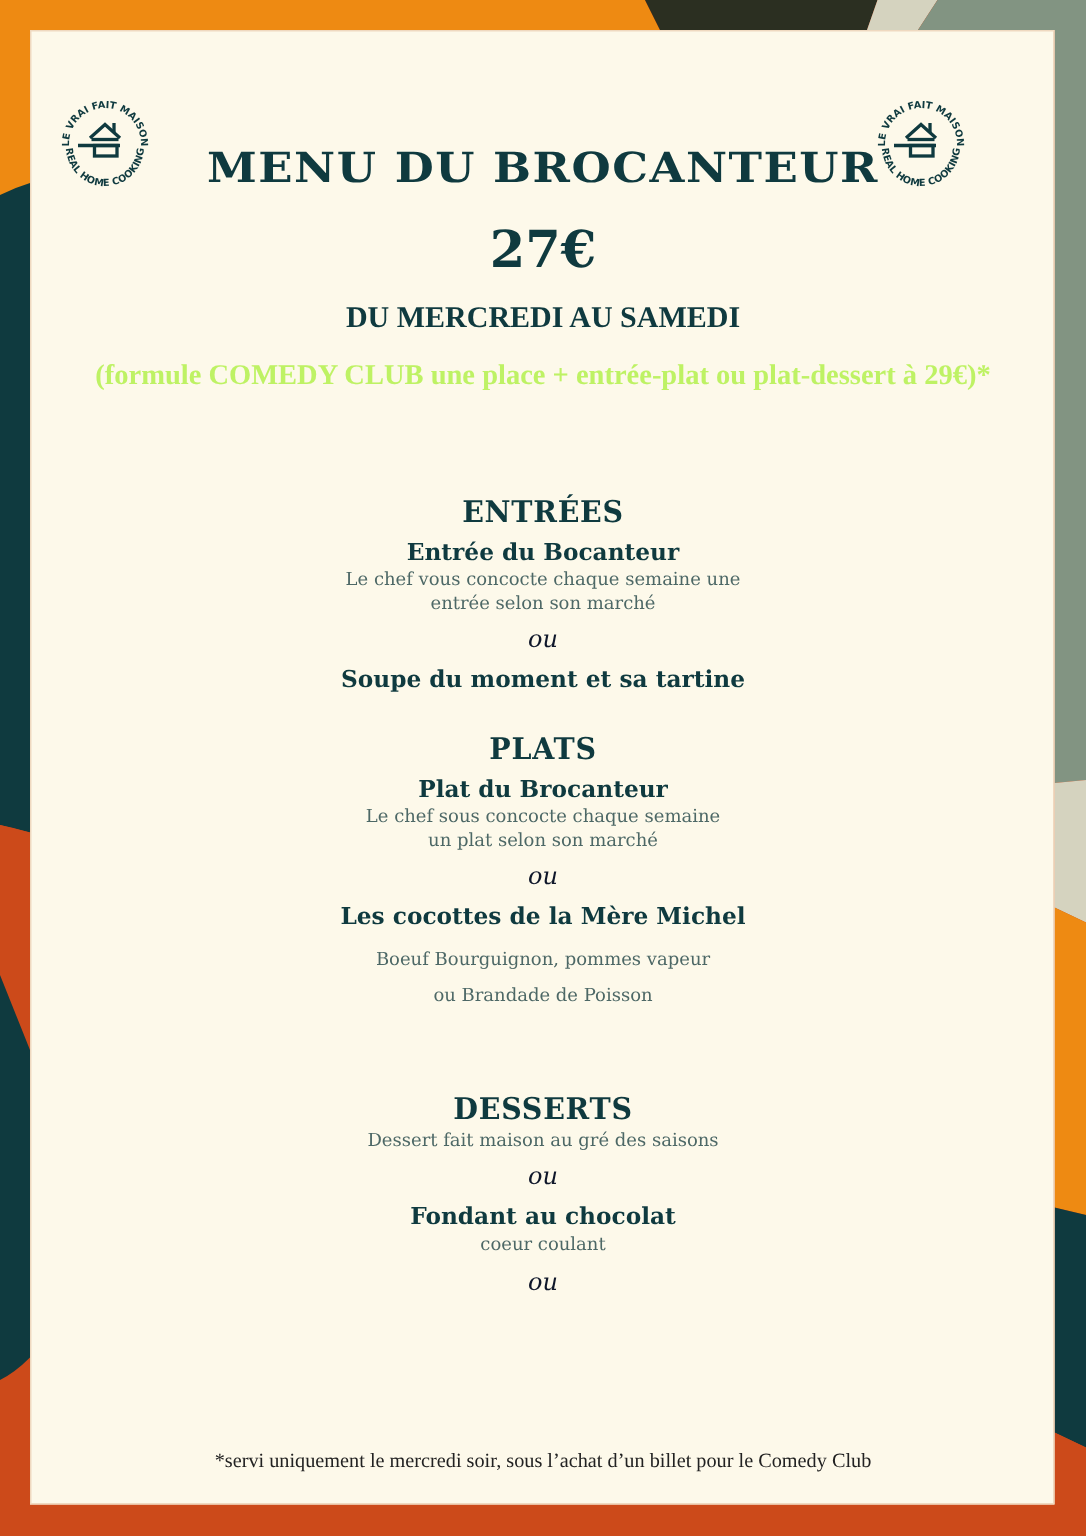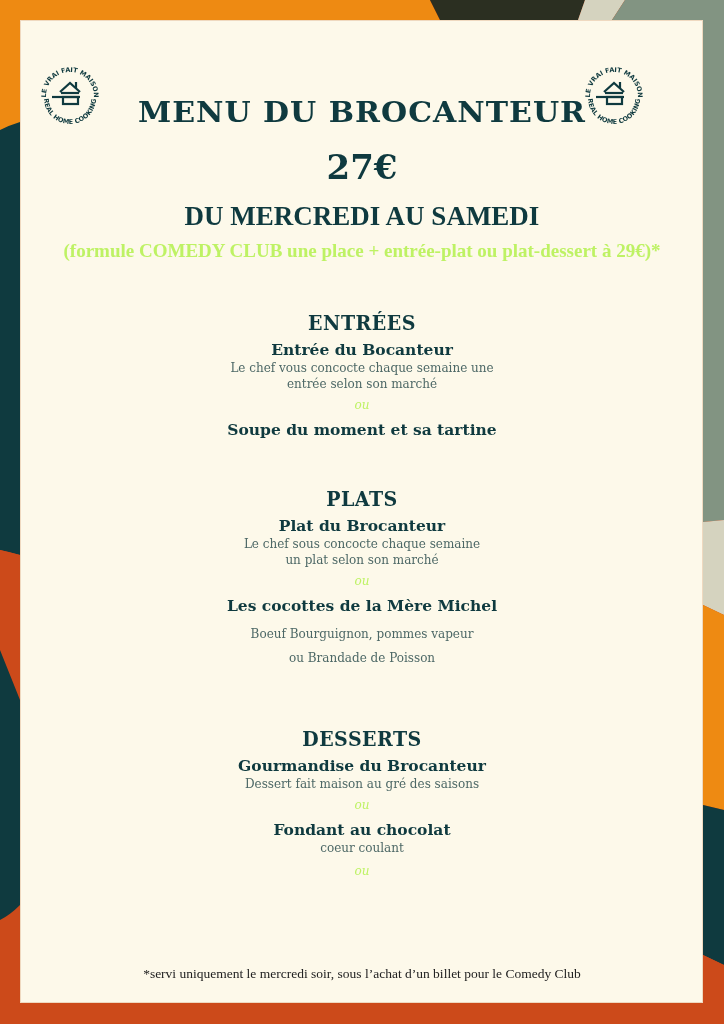--- a/index.html
+++ b/index.html
@@ -16,34 +16,34 @@
       position: absolute; left: 0; right: 0; top: 95px; text-align: center;
       font-family: "DejaVu Serif", serif; font-weight: 900; font-size: 30px; letter-spacing: 1px;
       color: #0f3a3f; transform: scaleY(0.92);
     }
     .price {
       position: absolute; left: 0; right: 0; top: 147px; text-align: center;
       font-family: "DejaVu Serif", serif; font-weight: 900; font-size: 34px; color: #0f3a3f;
     }
     .days {
       position: absolute; left: 0; right: 0; top: 201px; text-align: center;
-      font-family: "Liberation Serif", serif; font-weight: 700; font-size: 27px; color: #0f3a3f;
+      font-family: "Liberation Serif", serif; font-weight: 700; font-size: 20px; color: #0f3a3f;
     }
     .formule {
       position: absolute; left: 0; right: 0; top: 240px; text-align: center;
       font-family: "Liberation Serif", serif; font-weight: 700; font-size: 19px; color: #bef264;
     }
     .section { position: absolute; left: 0; right: 0; text-align: center; color: #0f3a3f; }
     .section h2 {
       margin: 0; font-family: "DejaVu Serif", serif; font-weight: 900; font-size: 20px; letter-spacing: 0.5px;
       line-height: 26px; transform: scaleX(0.95);
     }
     .dish { font-family: "DejaVu Serif", serif; font-weight: 700; font-size: 15.5px; line-height: 20px; }
     .desc { font-family: "DejaVu Serif", serif; font-size: 12px; line-height: 16px; color: #4d6866; }
-    .ou { font-family: "DejaVu Serif", serif; font-style: italic; font-size: 12px; color: #bef264; }
+    .ou { font-family: "DejaVu Serif", serif; font-style: italic; font-size: 16px; color: #0f172a; }
     .footnote {
       position: absolute; left: 0; right: 0; top: 966px; text-align: center;
       font-family: "Liberation Serif", serif; font-size: 13.5px; color: #222;
     }
   </style>
 </head>
 <body>
 
 <svg class="bg" width="724" height="1024" viewBox="0 0 724 1024">
   <rect x="0" y="0" width="724" height="1024" fill="#cc4a1a"></rect>
@@ -112,21 +112,21 @@
     <line x1="16" y1="35" x2="44" y2="35"></line>
     <rect x="27" y="35" width="15" height="7"></rect>
   </g>
 </svg>
 
 <div class="title">MENU DU BROCANTEUR</div>
 <div class="price">27€</div>
 <div class="days">DU MERCREDI AU SAMEDI</div>
 <div class="formule">(formule COMEDY CLUB une place + entrée-plat ou plat-dessert à 29€)*</div>
 
-<div class="section" style="top:310px;">
+<div class="section" style="top:328px;">
   <h2>ENTRÉES</h2>
   <div class="dish" style="margin-top:4px;">Entrée du Bocanteur</div>
   <div class="desc">Le chef vous concocte chaque semaine une</div>
   <div class="desc">entrée selon son marché</div>
   <div class="ou" style="margin-top:6px;">ou</div>
   <div class="dish" style="margin-top:8px;">Soupe du moment et sa tartine</div>
 </div>
 
 <div class="section" style="top:486px;">
   <h2>PLATS</h2>
@@ -134,21 +134,20 @@
   <div class="desc">Le chef sous concocte chaque semaine</div>
   <div class="desc">un plat selon son marché</div>
   <div class="ou" style="margin-top:6px;">ou</div>
   <div class="dish" style="margin-top:8px;">Les cocottes de la Mère Michel</div>
   <div class="desc" style="margin-top:6px; line-height:24px;">Boeuf Bourguignon, pommes vapeur</div>
   <div class="desc" style="line-height:24px;">ou Brandade de Poisson</div>
 </div>
 
 <div class="section" style="top:726px;text-align:center;">
   <h2>DESSERTS</h2>
-  <div class="dish" style="margin-top:4px;">Gourmandise du Brocanteur</div>
   <div class="desc">Dessert fait maison au gré des saisons</div>
   <div class="ou" style="margin-top:6px;">ou</div>
   <div class="dish" style="margin-top:8px;">Fondant au chocolat</div>
   <div class="desc">coeur coulant</div>
   <div class="ou" style="margin-top:8px;">ou</div>
 </div>
 
 <div class="footnote">*servi uniquement le mercredi soir, sous l’achat d’un billet pour le Comedy Club</div>
 
 </body></html>

